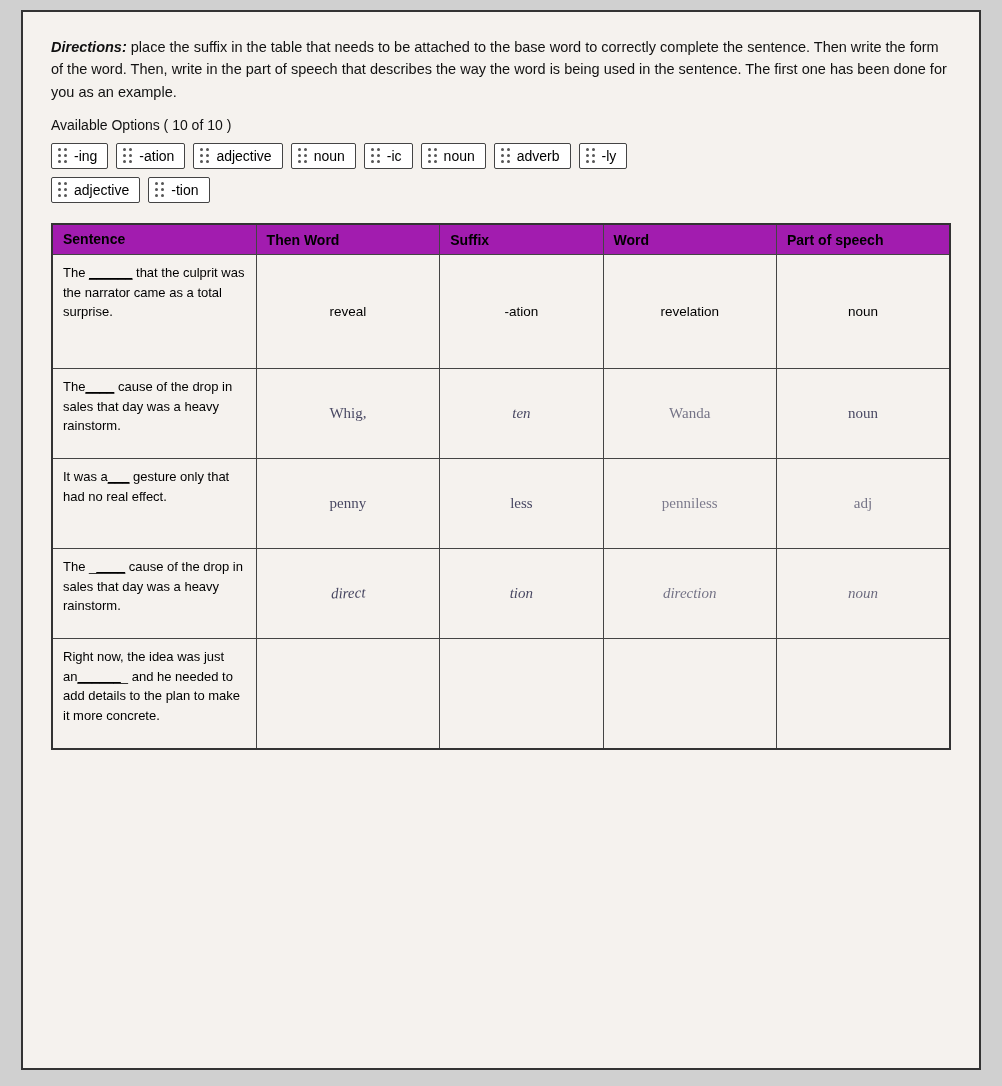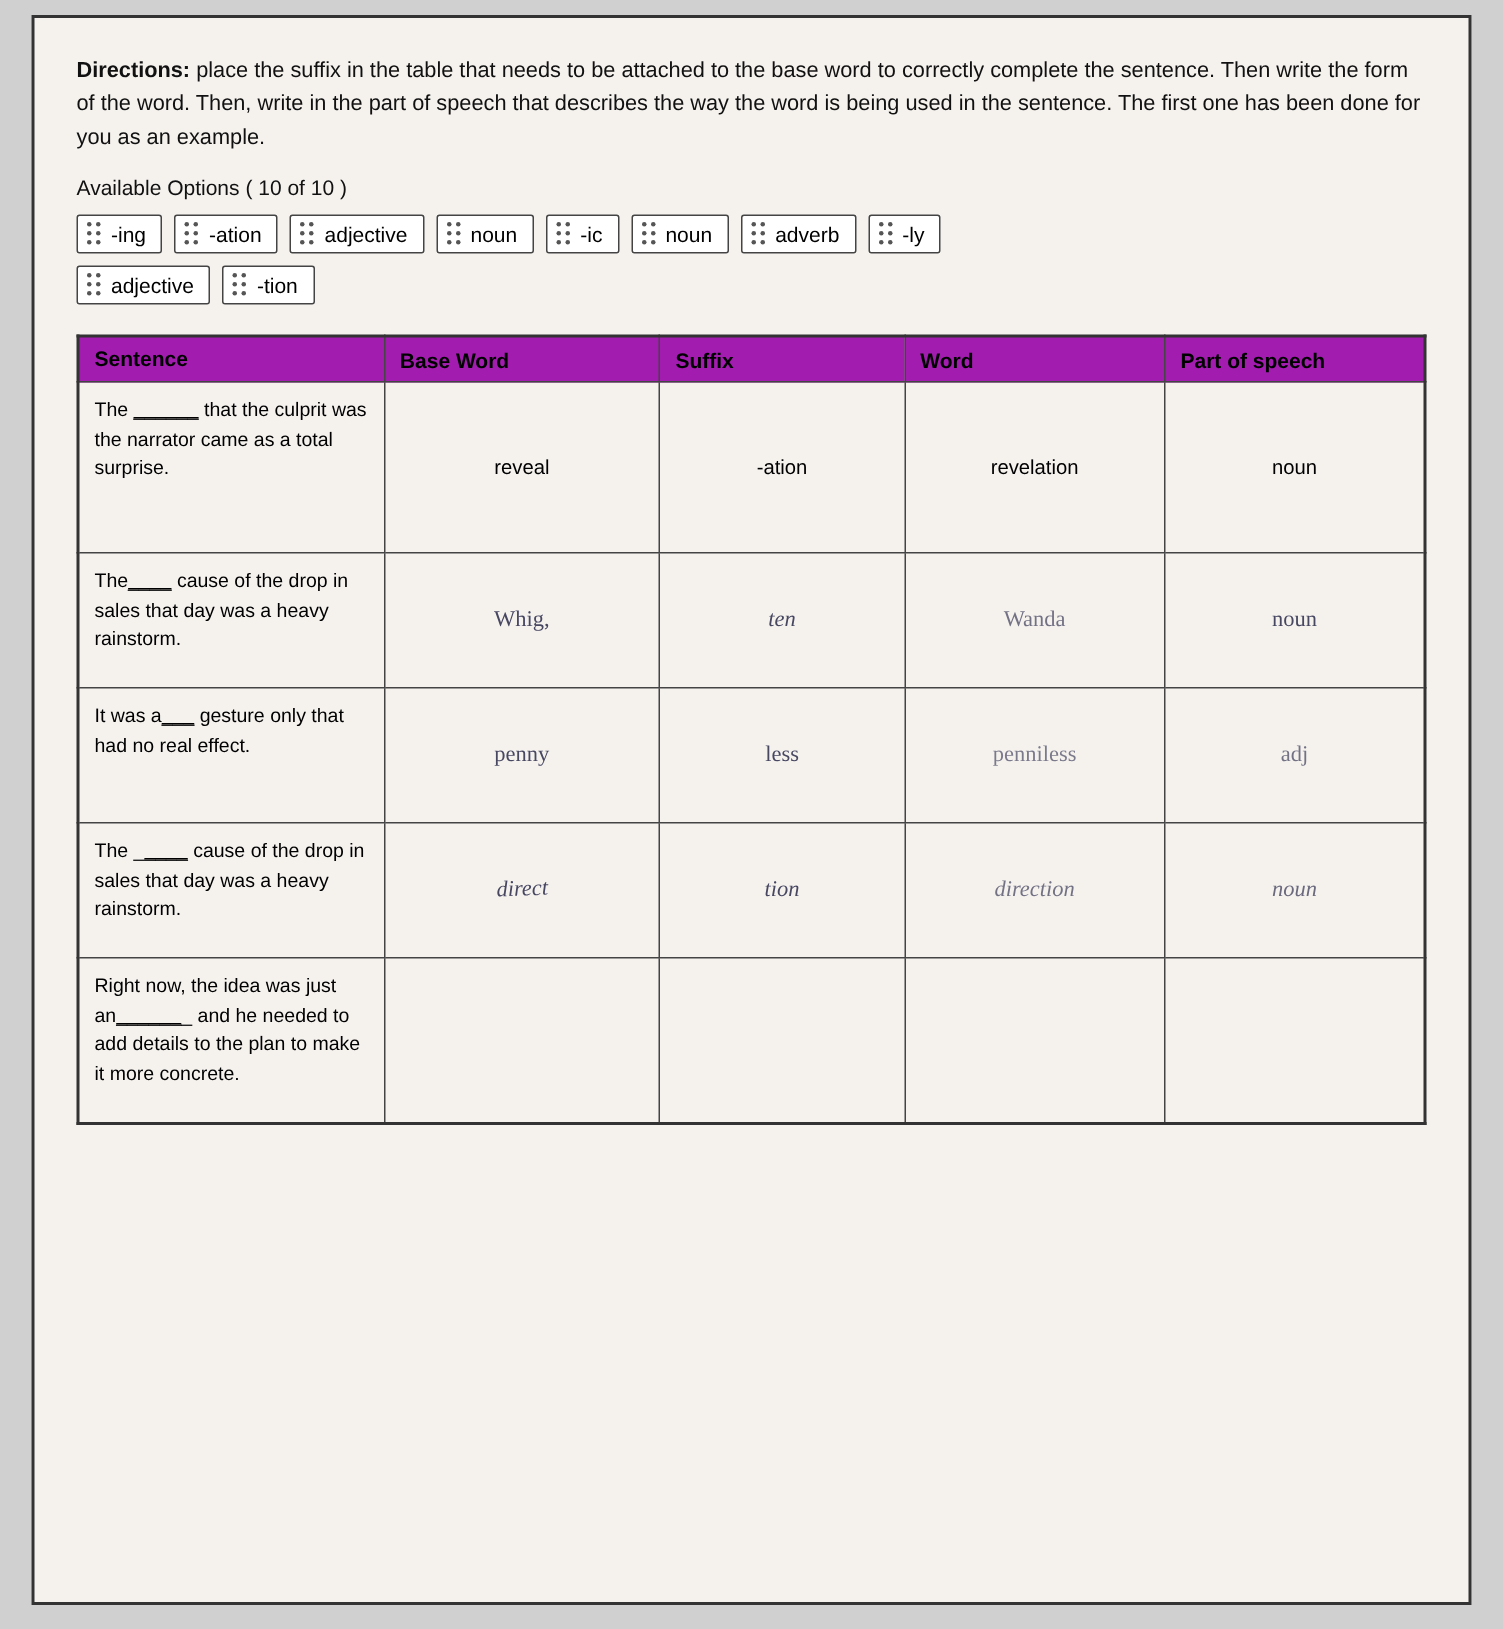--- a/index.html
+++ b/index.html
@@ -21,20 +21,21 @@
       padding: 24px 28px 28px 28px;
     }
     .directions {
       font-size: 14.5px;
       line-height: 1.55;
       margin-bottom: 14px;
       color: #111;
     }
     .directions strong {
       font-weight: bold;
+      font-style: italic;
     }
     .available-options-label {
       font-size: 14px;
       margin-bottom: 10px;
       color: #111;
     }
     .options-row {
       display: flex;
       flex-wrap: wrap;
       gap: 8px;
@@ -246,21 +247,21 @@
     </span>
         <span>-tion</span>
       </div>
     </div>
 
   <div class="table-area">
     <table>
       <thead>
         <tr>
           <th class="td-sentence">Sentence</th>
-          <th class="td-baseword">Base Word</th>
+          <th class="td-baseword">Then Word</th>
           <th class="td-suffix">Suffix</th>
           <th class="td-word">Word</th>
           <th class="td-pos">Part of speech</th>
         </tr>
       </thead>
       <tbody id="table-body">
       <tr style="height: 114px;">
             <td class="td-sentence" style="font-size: 13px; line-height: 1.5;">The <span style="text-decoration:underline">______</span> that the culprit was the narrator came as a total surprise.</td>
             <td class="td-baseword" style="text-align: center; vertical-align: middle;">reveal</td>
             <td class="td-suffix" style="text-align: center; vertical-align: middle;">-ation</td>

